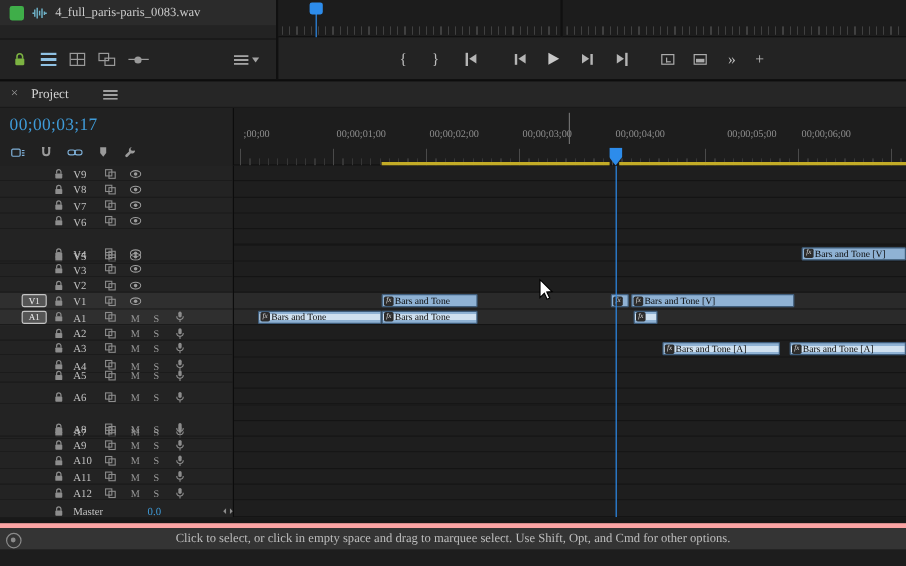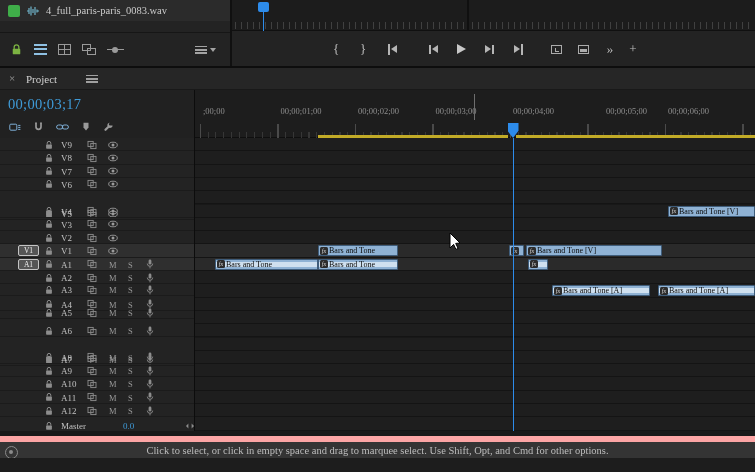--- a/index.html
+++ b/index.html
@@ -104,21 +104,21 @@
         display:flex;align-items:center;overflow:hidden;z-index:5;}
   .clip.au{background-image:linear-gradient(#8fb2d4 0 2px,#cfe0ef 2px 7px,#8fb2d4 7px 100%);}
   .fx{flex:0 0 auto;width:8px;height:8px;margin:0 1px;background:#2c2c2c;border-radius:1.5px;color:#dddddd;
       font-size:6px;font-style:italic;line-height:8px;text-align:center;}
   .clabel{font-size:8px;color:#0a0a0a;white-space:nowrap;overflow:hidden;}
   .ph-line{position:absolute;top:0;height:100%;width:1px;background:#2d8ceb;z-index:10;}
 
   .scroll-strip{position:absolute;left:0;top:363px;width:100%;height:7px;background:#191919;}
 
   
-  .status{position:absolute;left:0;top:436px;width:755px;height:22px;background:#343434;border-top:6px solid #fca5a5;
+  .status{position:absolute;left:0;top:436px;width:755px;height:22px;background:#343434;border-top:4px solid #fca5a5;
           display:flex;align-items:center;justify-content:center;}
   .status-msg{font-size:10.5px;color:#bdbdbd;}
   .status-ic{position:absolute;left:5px;top:4px;width:13px;height:13px;border:1.5px solid #8a8a8a;border-radius:50%;}
   .status-ic::after{content:'';position:absolute;left:3px;top:3px;width:4px;height:4px;border-radius:50%;background:#8a8a8a;}
   .bottom-strip{position:absolute;left:0;top:458px;width:755px;height:14px;background:#1d1d1d;}
 
   .cursor{position:absolute;left:449px;top:232px;z-index:50;}
   .hidden-defs{position:absolute;width:0;height:0;overflow:hidden;}
 </style>
 </head>

